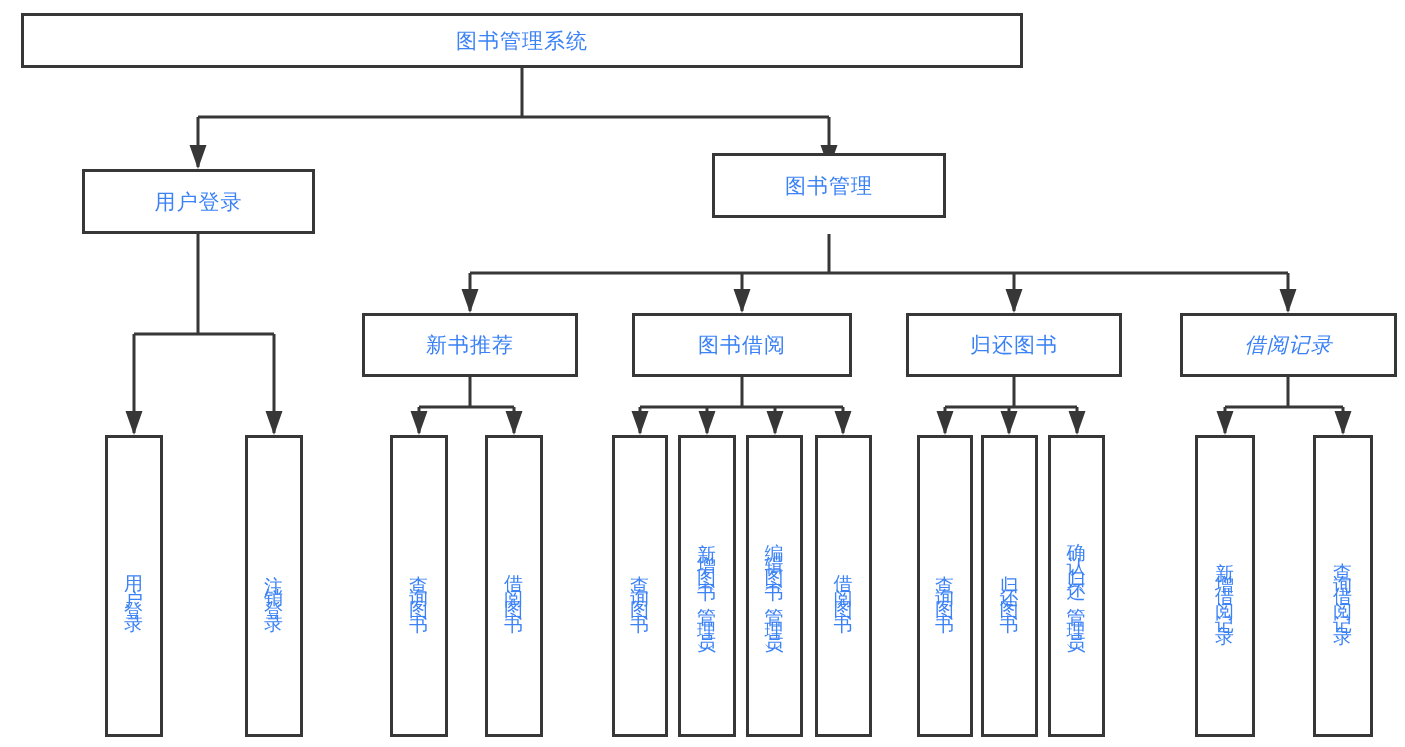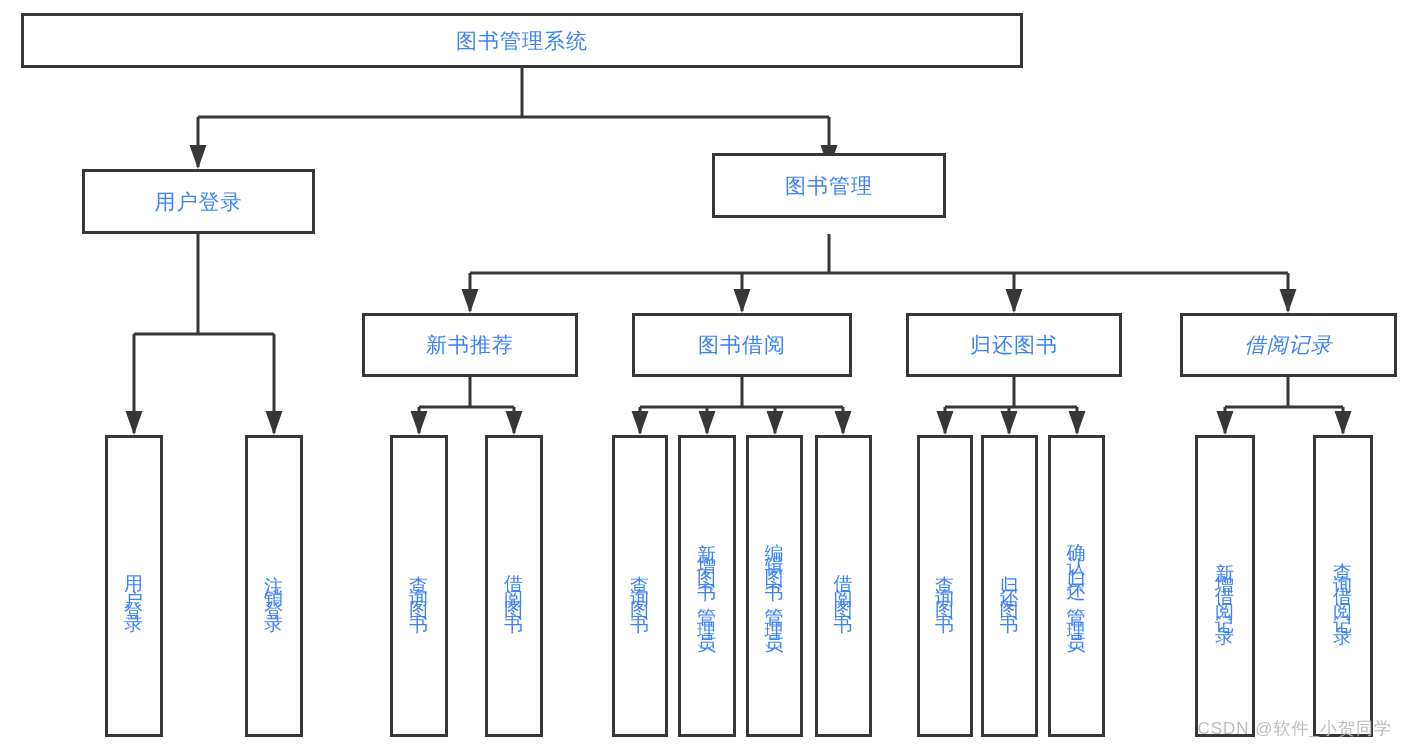--- a/index.html
+++ b/index.html
@@ -162,15 +162,14 @@
     <span>确认归还（管理员）</span>
   </div>
 
   <div class="box vbox lvl4 c-br1">
     <span>新增借阅记录</span>
   </div>
   <div class="box vbox lvl4 c-br2">
     <span>查询借阅记录</span>
   </div>
 
-  <div id="watermark">CSDN @软件_小贺同学</div>
 
 </div>
 
 </body></html>

